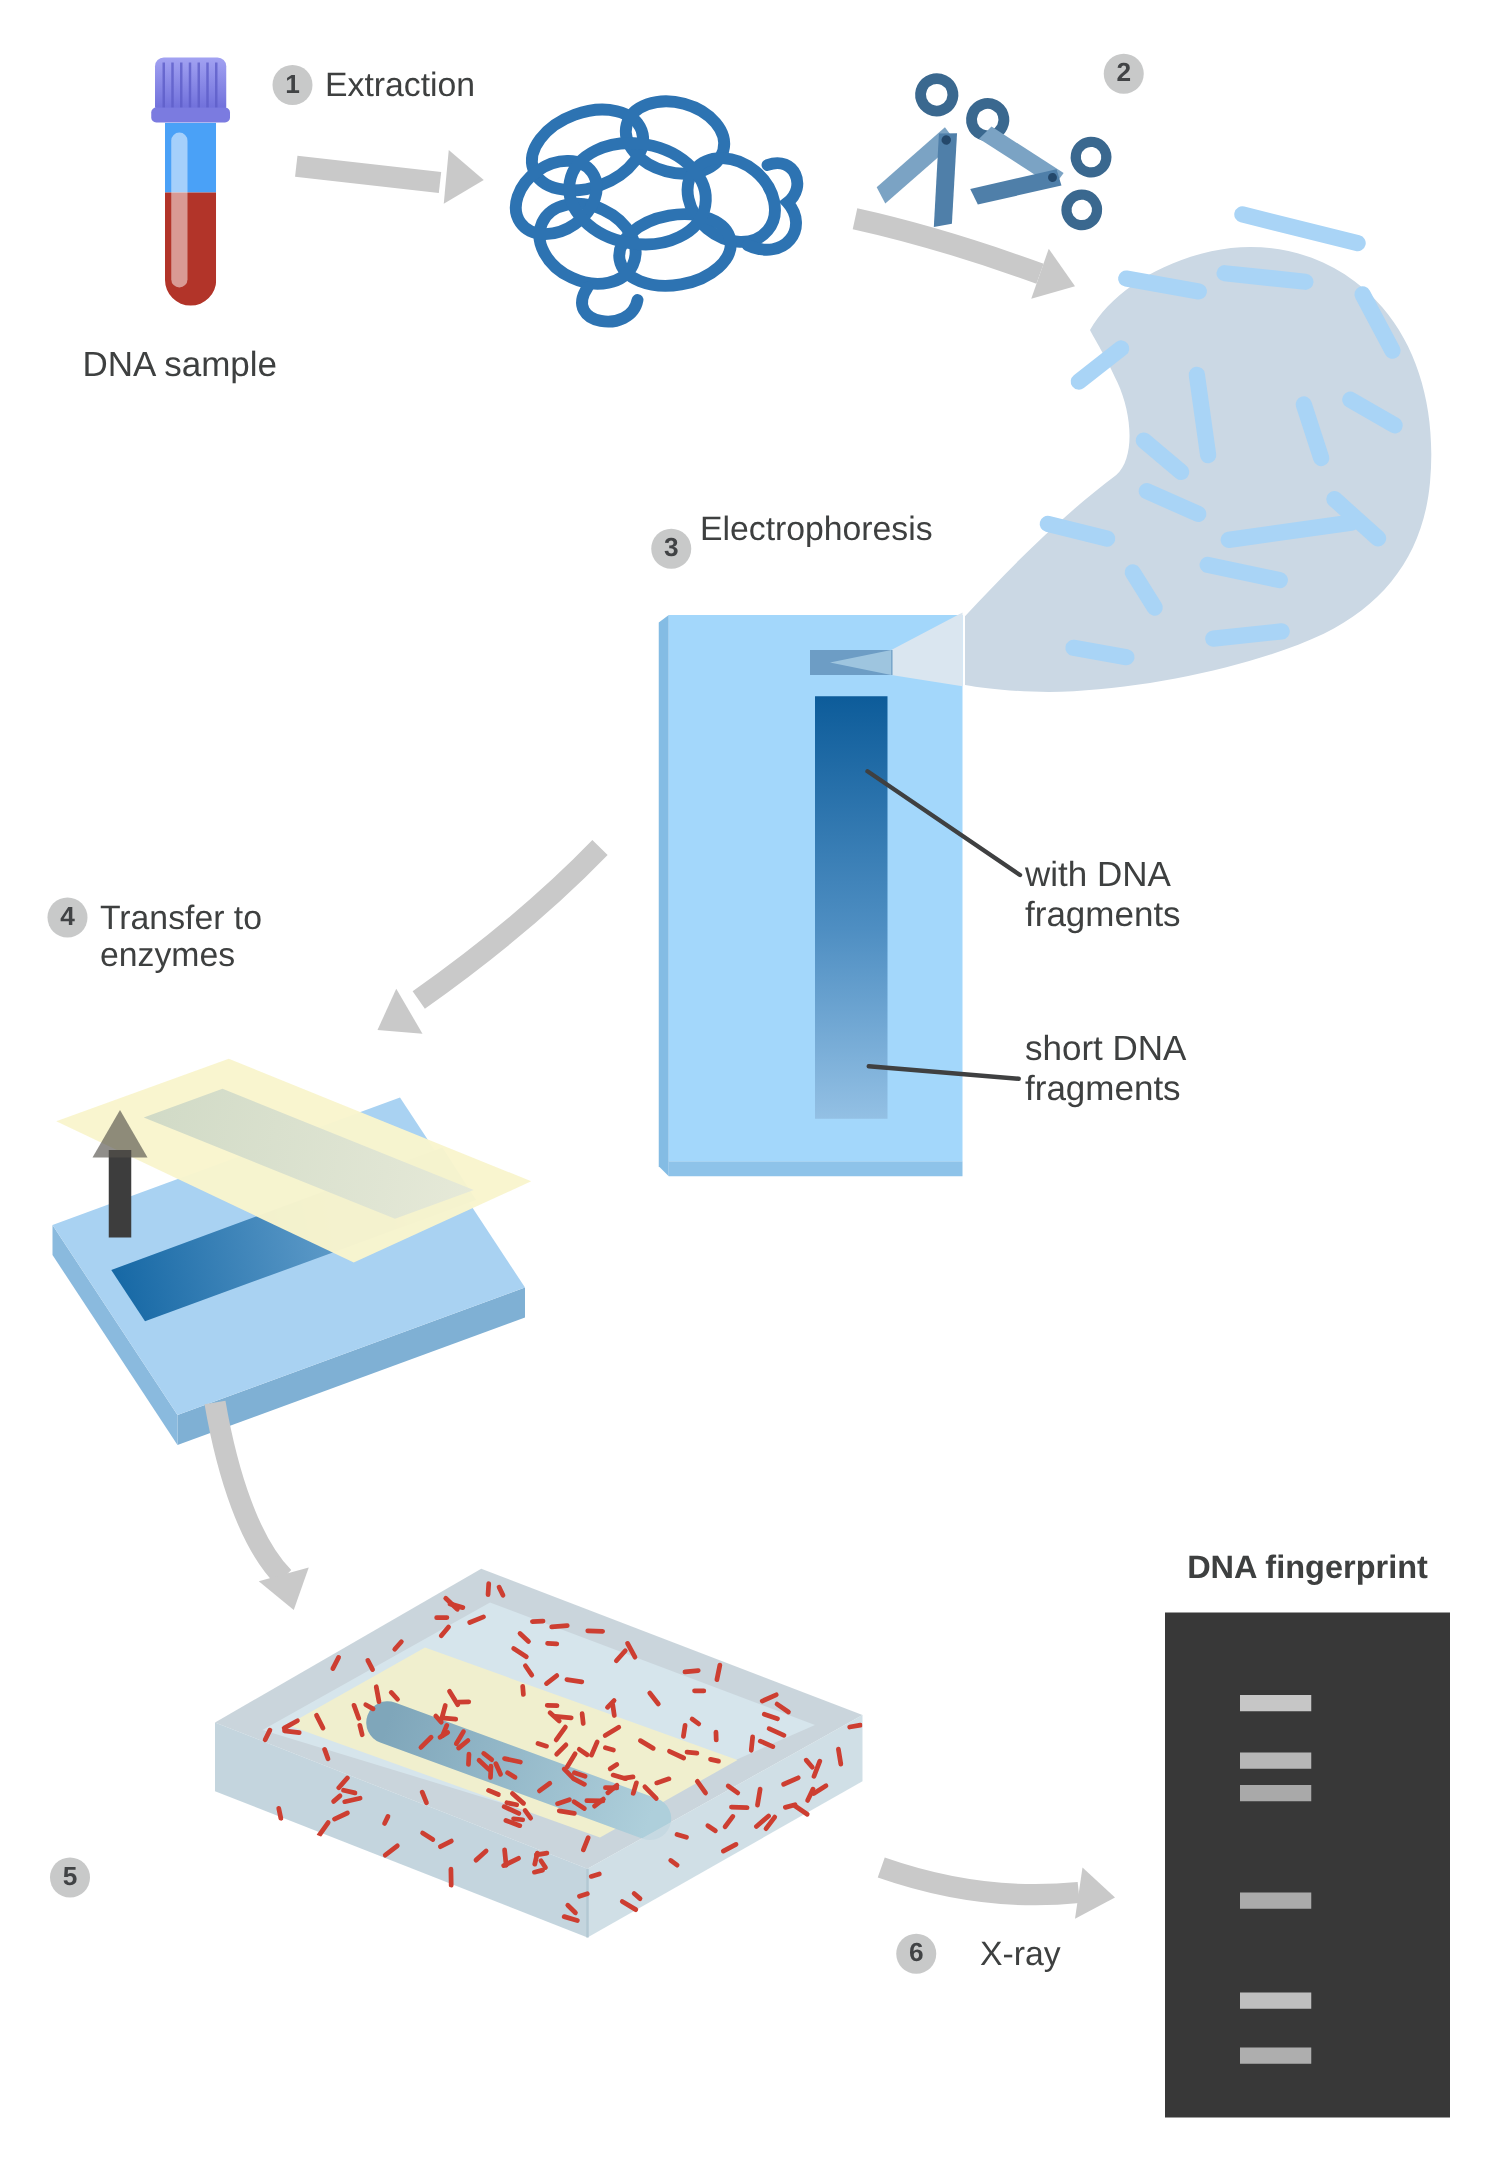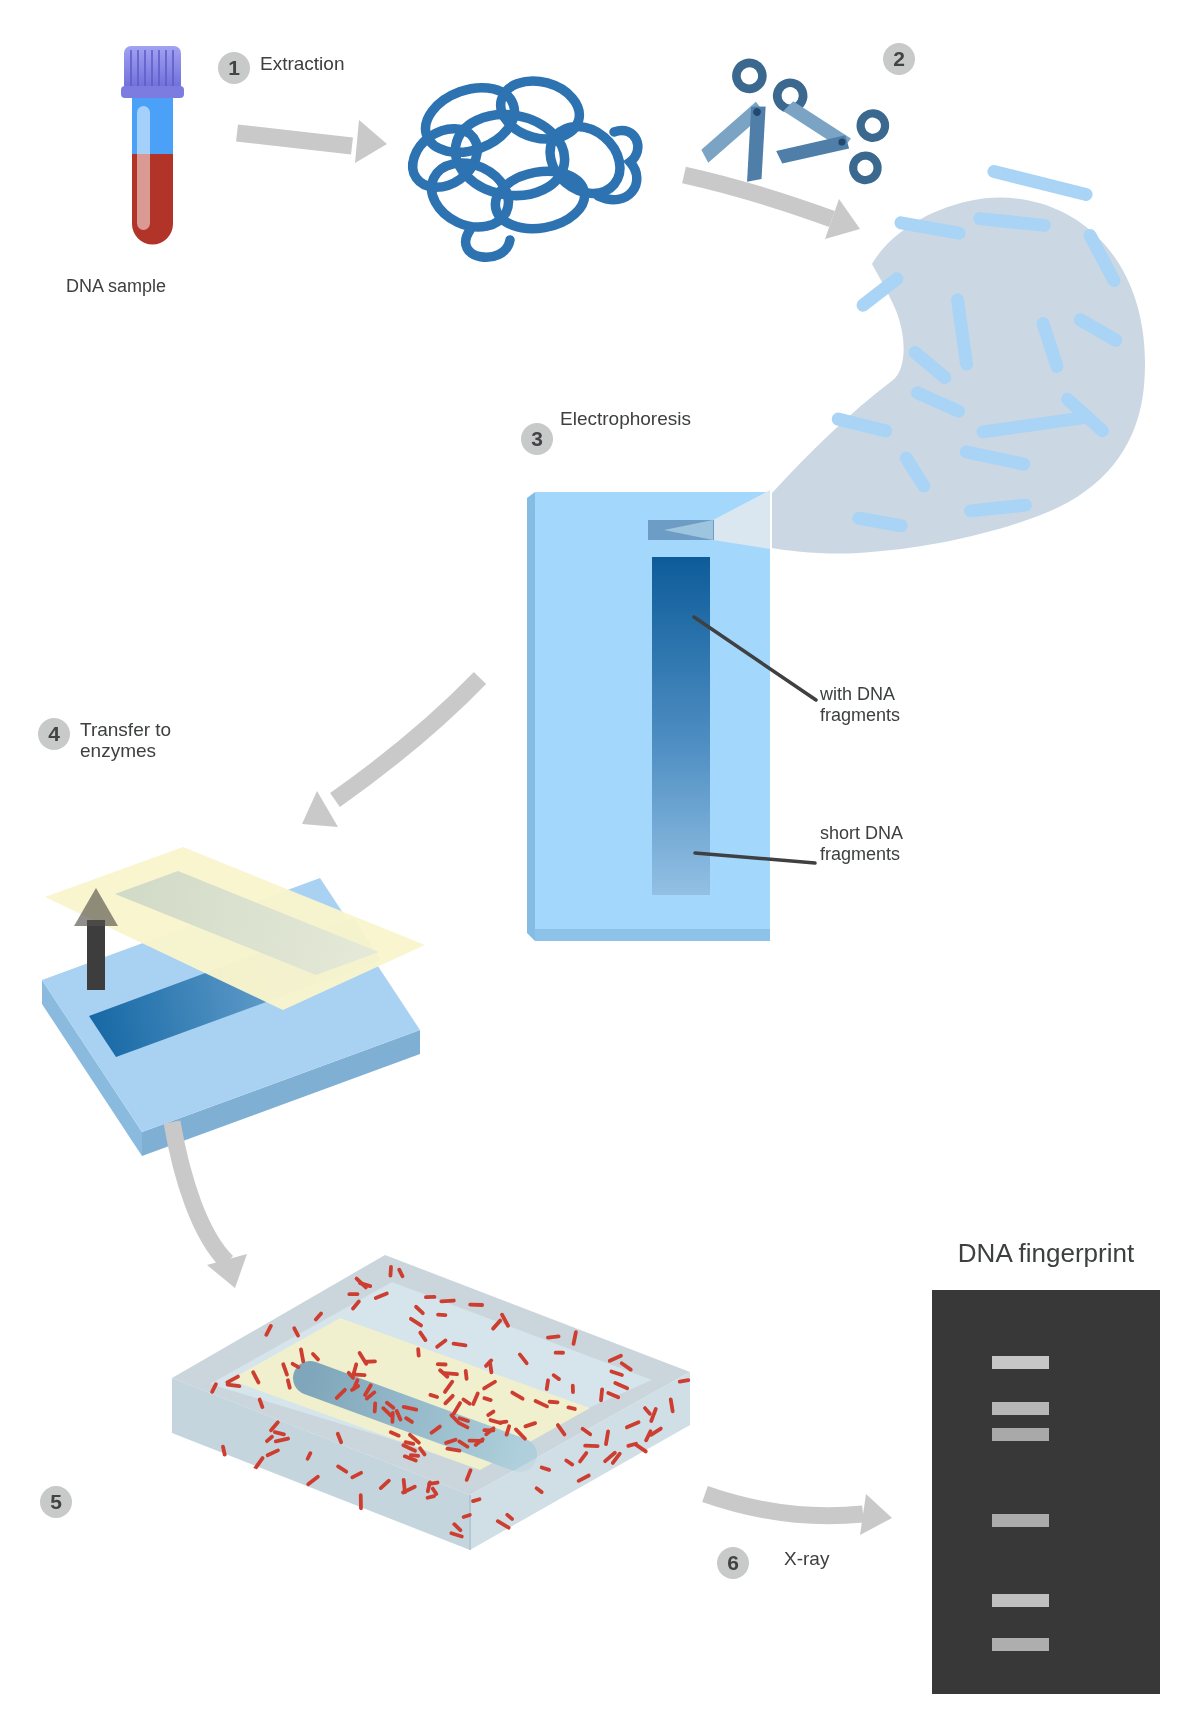--- a/index.html
+++ b/index.html
@@ -1,24 +1,24 @@
 <!DOCTYPE html>
 <html><head>
 <meta charset="utf-8">
 <style>
   html,body{margin:0;padding:0;background:#ffffff;}
   .stage{position:relative;width:1200px;height:1734px;background:#ffffff;overflow:hidden;
          font-family:"Liberation Sans",sans-serif;color:#3e4040;}
   .stage svg.art{position:absolute;left:0;top:0;}
   .badge{position:absolute;width:32px;height:32px;border-radius:50%;background:#c8c9c9;
          color:#414345;font-weight:bold;font-size:21px;line-height:32px;text-align:center;}
-  .steplabel{position:absolute;font-size:19px;line-height:1.12;white-space:pre-line;color:#3e4040;}
-  .annot{position:absolute;font-size:18px;line-height:1.16;white-space:pre-line;color:#3e4040;}
+  .steplabel{position:absolute;font-size:27px;line-height:1.12;white-space:pre-line;color:#3e4040;}
+  .annot{position:absolute;font-size:28px;line-height:1.16;white-space:pre-line;color:#3e4040;}
   .fp-title{position:absolute;left:932px;top:1238px;width:228px;text-align:center;
-            font-size:26px;color:#3e4040;}
+            font-size:26px;color:#3e4040;font-weight:bold;}
 </style>
 </head>
 <body>
 
 <div class="stage">
 
 <svg class="art" width="1200" height="1734" viewBox="0 0 1200 1734">
   <defs>
     <linearGradient id="capGrad" x1="0" y1="0" x2="0" y2="1">
       <stop offset="0" stop-color="#a2a2f2"></stop>

